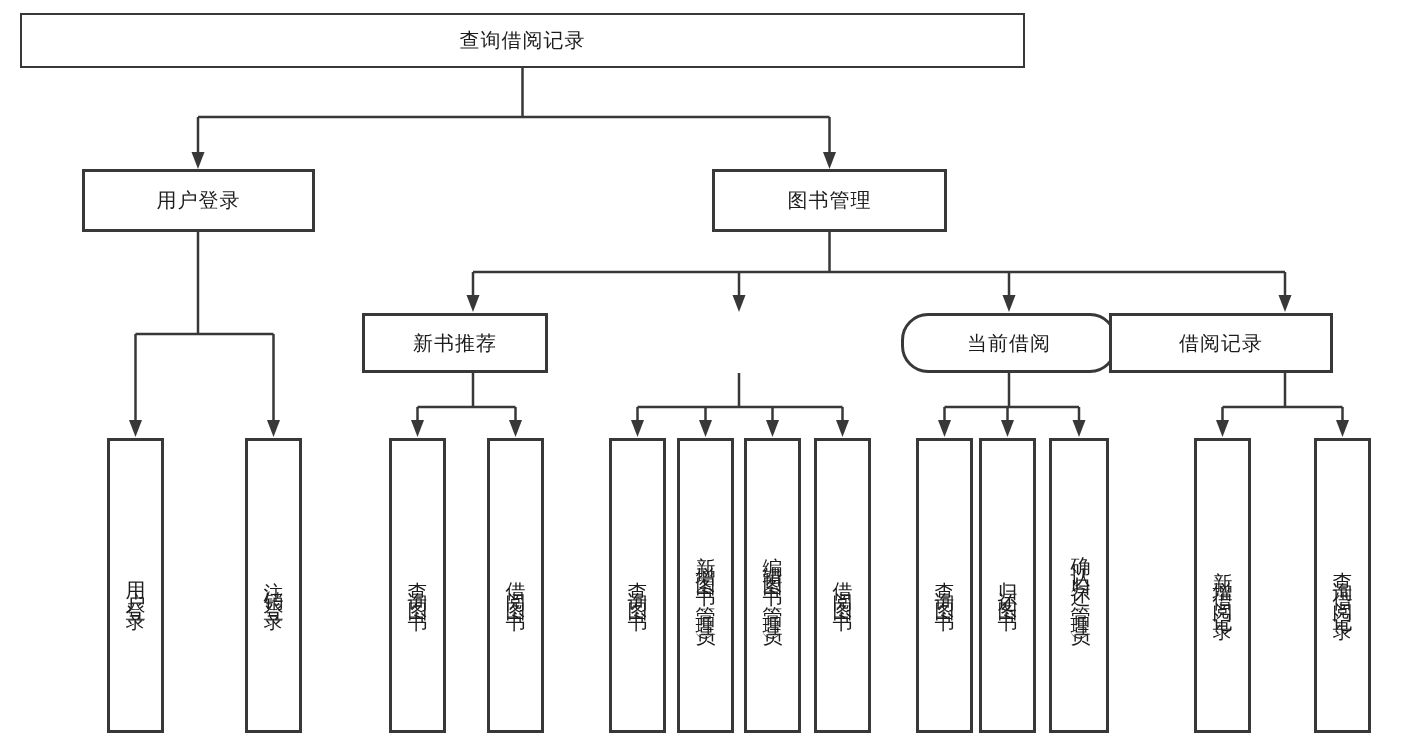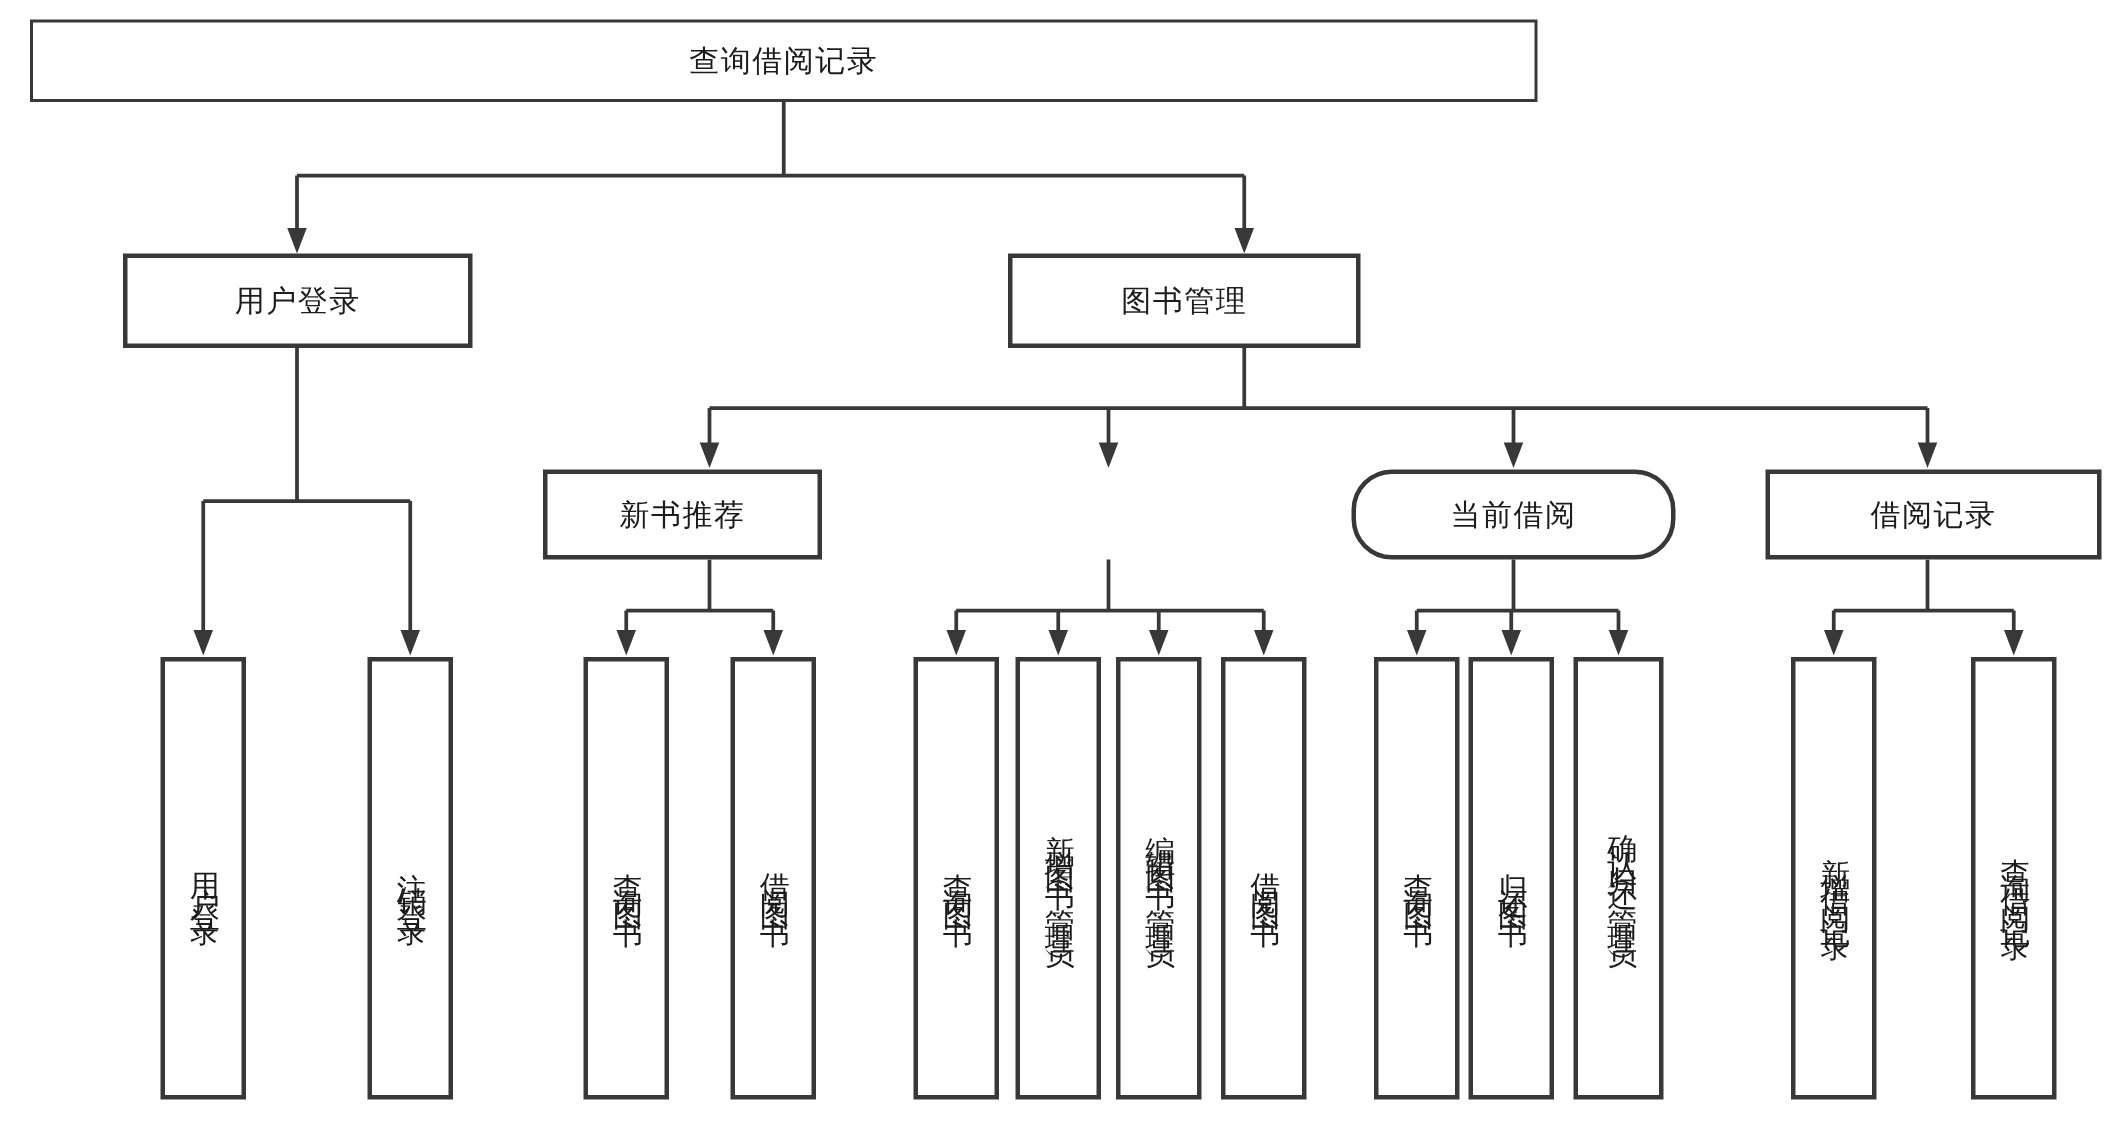--- a/index.html
+++ b/index.html
@@ -22,25 +22,25 @@
   }
   .h{display:flex;align-items:center;justify-content:center;font-size:20px;letter-spacing:1px;white-space:nowrap;}
   .v{
     top:438px;height:295px;width:57px;
     writing-mode:vertical-rl;text-orientation:mixed;
     text-align:center;line-height:51px;font-size:20px;letter-spacing:10px;
   }
   
   .b-root {left:20px;  top:13px; width:1005px;height:55px;border-width:2px;}
   .b-l2-0 {left:82px;  top:169px;width:233px; height:63px;}
-  .b-l2-1 {left:672px; top:169px;width:235px; height:63px;}
+  .b-l2-1 {left:712px; top:169px;width:235px; height:63px;}
   .b-l3-0 {left:362px; top:313px;width:186px; height:60px;}
   .b-l3-1 {left:631px; top:313px;width:216px; height:60px;}
   .b-l3-2 {left:901px; top:313px;width:216px; height:60px;border-radius:27px;}
-  .b-l3-3 {left:1177px;top:313px;width:224px; height:60px;}
+  .b-l3-3 {left:1109px;top:313px;width:224px; height:60px;}
   .b-g1-0 {left:107px;}
   .b-g1-1 {left:245px;}
   .b-g2-0 {left:389px;}
   .b-g2-1 {left:487px;}
   .b-g3-0 {left:609px;}
   .b-g3-1 {left:677px;}
   .b-g3-2 {left:744px;}
   .b-g3-3 {left:814px;}
   .b-g4-0 {left:916px;}
   .b-g4-1 {left:979px;}

